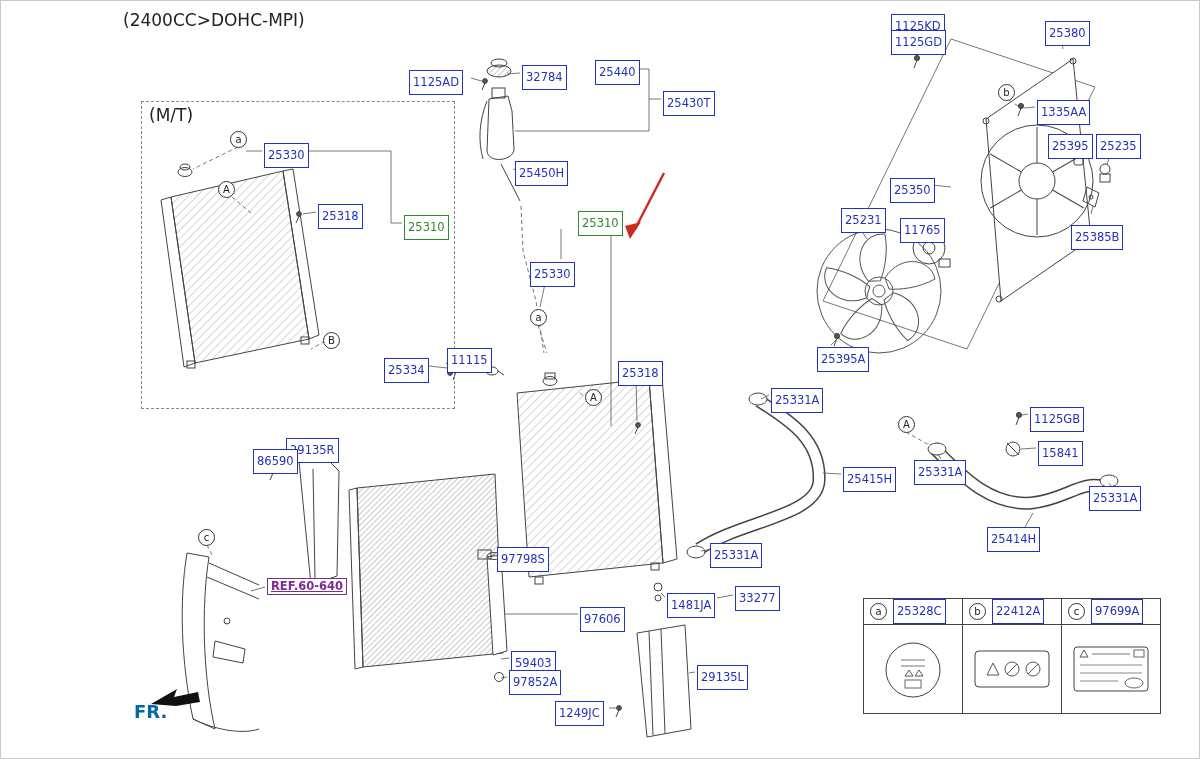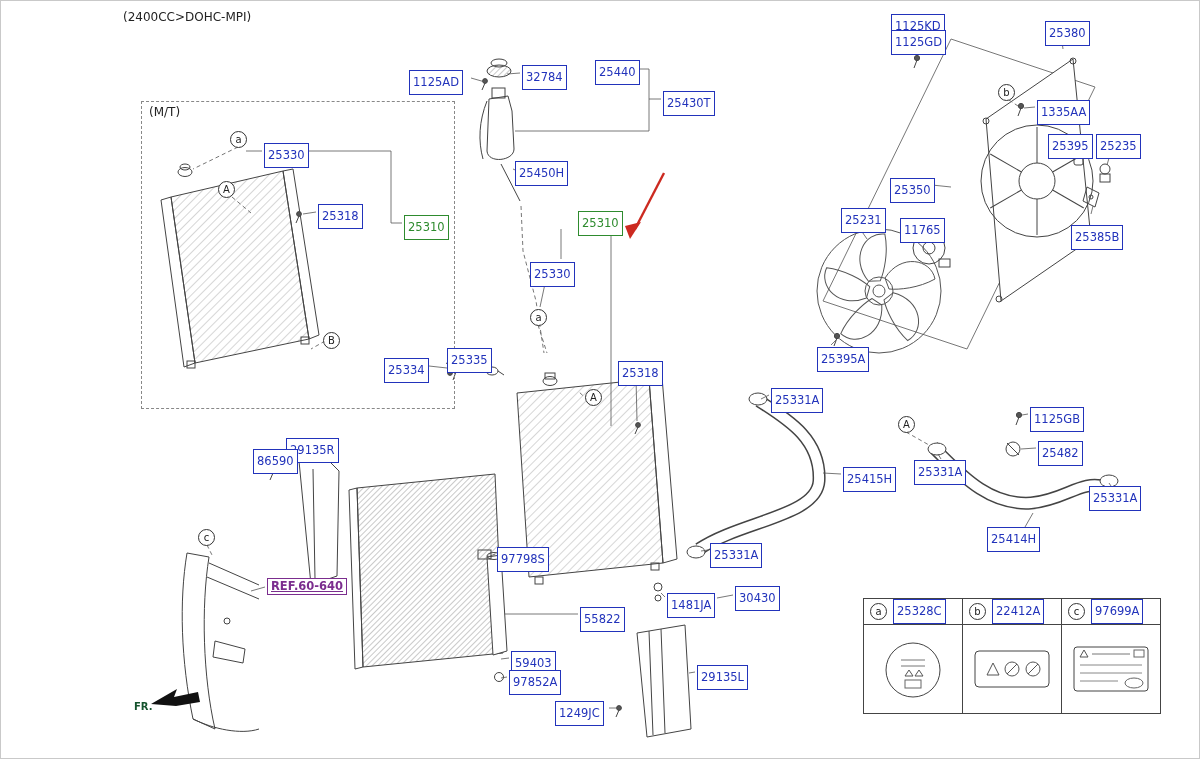--- a/index.html
+++ b/index.html
@@ -21,22 +21,22 @@
     border:1px solid var(--label-blue);color:var(--label-blue);
     background:#fff;font-size:11.5px;line-height:15px;padding:4px 3px;
     white-space:nowrap;cursor:pointer;
   }
   .plabel.green{border-color:var(--highlight-green);color:var(--highlight-green);}
   .plabel.inline{position:static;}
   .callout{
     position:absolute;width:15px;height:15px;border:1px solid #333;border-radius:50%;
     font-size:10px;line-height:15px;text-align:center;color:#222;background:#fff;
   }
-  .plaintext{position:absolute;color:#222;font-size:12px;}
-  .fr-label{position:absolute;color:#14532d;font-size:10px;font-weight:bold;}
+  .plaintext{position:absolute;color:#222;font-size:17px;}
+  .fr-label{position:absolute;color:#0369a1;font-size:18px;font-weight:bold;}
   .ref-label{
     position:absolute;border:1px solid var(--ref-purple);color:var(--ref-purple);
     background:#fff;font-size:11.5px;line-height:15px;padding:0 3px;font-weight:bold;
     text-decoration:underline;cursor:pointer;white-space:nowrap;
   }
   .dashed-box{position:absolute;border:1px dashed #888;background:transparent;}
   .legend{
     position:absolute;left:862px;top:597px;width:298px;height:116px;
     border:1px solid #444;display:flex;background:#fff;box-sizing:border-box;
   }
@@ -291,51 +291,51 @@
   <div class="plabel" style="left:662px;top:90px">25430T</div>
   <div class="plabel" style="left:514px;top:160px">25450H</div>
 
   <div class="plabel" style="left:263px;top:142px">25330</div>
   <div class="plabel" style="left:317px;top:203px">25318</div>
   <div class="plabel green" style="left:403px;top:214px">25310</div>
 
   <div class="plabel green" style="left:577px;top:210px">25310</div>
   <div class="plabel" style="left:529px;top:261px">25330</div>
   <div class="plabel" style="left:383px;top:357px">25334</div>
-  <div class="plabel" style="left:446px;top:347px">25335</div>
+  <div class="plabel" style="left:446px;top:347px">11115</div>
   <div class="plabel" style="left:617px;top:360px">25318</div>
   <div class="plabel" style="left:770px;top:387px">25331A</div>
   <div class="plabel" style="left:842px;top:466px">25415H</div>
   <div class="plabel" style="left:709px;top:542px">25331A</div>
   <div class="plabel" style="left:666px;top:592px">1481JA</div>
-  <div class="plabel" style="left:734px;top:585px">30430</div>
+  <div class="plabel" style="left:734px;top:585px">33277</div>
 
   <div class="plabel" style="left:285px;top:437px">29135R</div>
   <div class="plabel" style="left:252px;top:448px">86590</div>
 
   <div class="plabel" style="left:496px;top:546px">97798S</div>
-  <div class="plabel" style="left:579px;top:606px">55822</div>
+  <div class="plabel" style="left:579px;top:606px">97606</div>
   <div class="plabel" style="left:510px;top:650px">59403</div>
   <div class="plabel" style="left:508px;top:669px">97852A</div>
   <div class="plabel" style="left:554px;top:700px">1249JC</div>
   <div class="plabel" style="left:696px;top:664px">29135L</div>
 
   <div class="plabel" style="left:890px;top:13px">1125KD</div>
   <div class="plabel" style="left:890px;top:29px">1125GD</div>
   <div class="plabel" style="left:1044px;top:20px">25380</div>
   <div class="plabel" style="left:1036px;top:99px">1335AA</div>
   <div class="plabel" style="left:1047px;top:133px">25395</div>
   <div class="plabel" style="left:1095px;top:133px">25235</div>
   <div class="plabel" style="left:889px;top:177px">25350</div>
   <div class="plabel" style="left:840px;top:207px">25231</div>
   <div class="plabel" style="left:899px;top:217px">11765</div>
   <div class="plabel" style="left:1070px;top:224px">25385B</div>
   <div class="plabel" style="left:816px;top:346px">25395A</div>
   <div class="plabel" style="left:1029px;top:406px">1125GB</div>
-  <div class="plabel" style="left:1037px;top:440px">25482</div>
+  <div class="plabel" style="left:1037px;top:440px">15841</div>
   <div class="plabel" style="left:913px;top:459px">25331A</div>
   <div class="plabel" style="left:1088px;top:485px">25331A</div>
   <div class="plabel" style="left:986px;top:526px">25414H</div>
 
   <div class="legend">
     <div class="legend-col">
       <div class="legend-head">
         <span class="callout">a</span>
         <span class="plabel inline">25328C</span>
       </div>

